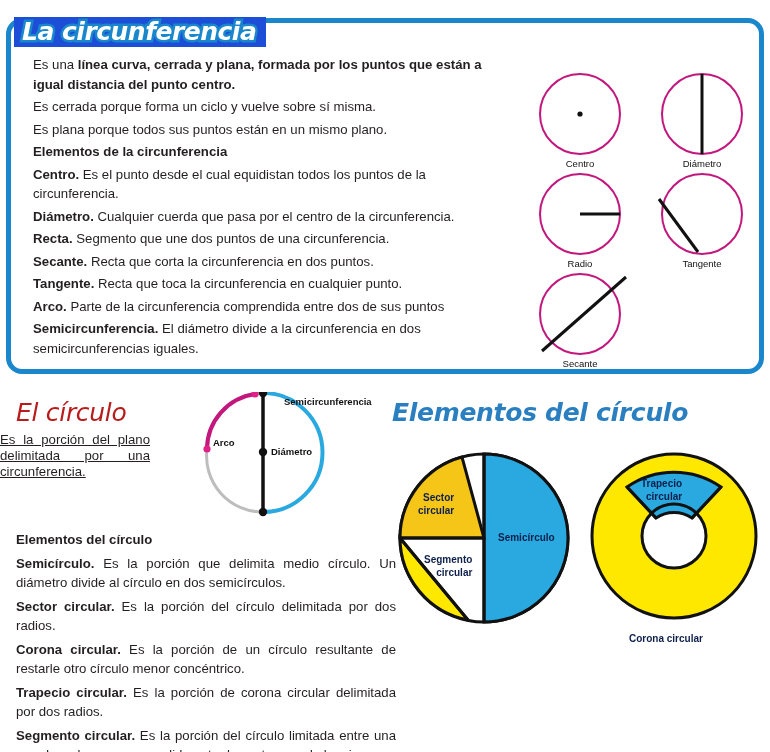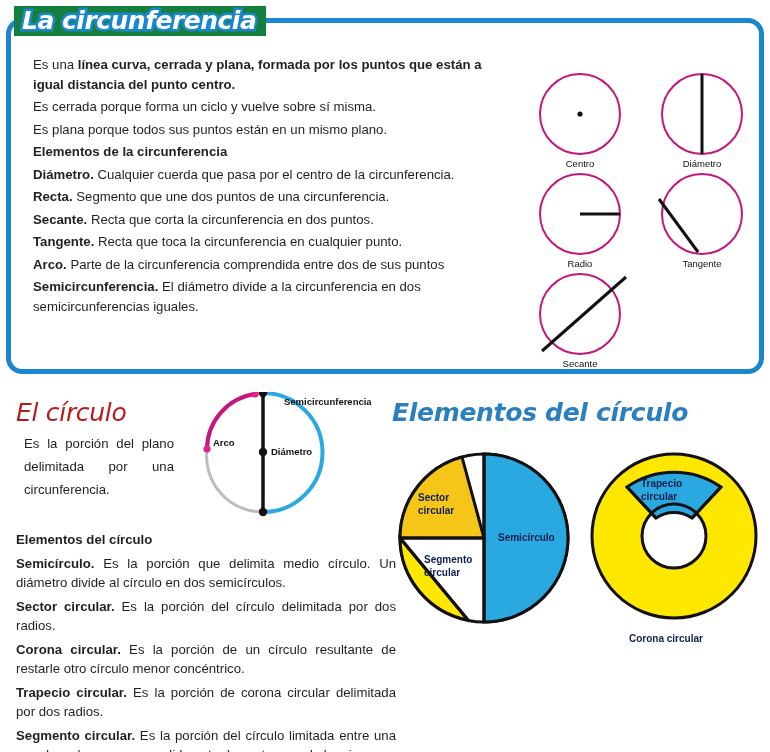--- a/index.html
+++ b/index.html
@@ -19,23 +19,23 @@
     left: 6px; top: 18px;
     width: 758px; height: 356px;
     border: 5px solid #1a87cc;
     border-radius: 16px;
     background: #ffffff;
   }
 
   
   #title-badge {
     position: absolute;
-    left: 14px; top: 6px;
+    left: 14px; top: 17px;
     padding: 0 10px 0 8px;
-    background: #15803d;
+    background: #1d4ed8;
     z-index: 4;
   }
   #title-text {
     font-family: "DejaVu Sans", sans-serif;
     font-size: 25px;
     font-weight: bold;
     font-style: italic;
     letter-spacing: -0.5px;
     color: #ffffff;
     -webkit-text-stroke: 5px #1a87cc;
@@ -83,25 +83,26 @@
     left: 16px; top: 398px;
     font-family: "DejaVu Sans", sans-serif;
     font-size: 25px;
     font-weight: normal;
     font-style: italic;
     color: #b91c1c;
     letter-spacing: -0.3px;
   }
   #circulo-body {
     position: absolute;
-    left: 24px; top: 432px;
+    left: 0; top: 432px;
     width: 150px;
     font-size: 13.2px;
-    line-height: 23px;
+    line-height: 16px;
     text-align: justify;
+    text-decoration: underline;
   }
 
   #elem-head {
     position: absolute;
     left: 392px; top: 398px;
     font-family: "DejaVu Sans", sans-serif;
     font-size: 25px;
     font-weight: bold;
     font-style: italic;
     color: #2a7fc1;
@@ -131,36 +132,37 @@
 
   
   #pie-fig  { position: absolute; left: 396px; top: 450px; }
   #ring-fig { position: absolute; left: 588px; top: 450px; }
 
   .pie-label {
     position: absolute;
     font-size: 10px;
     font-weight: bold;
     color: #0d1f4a;
-    text-align: left;
+    text-align: right;
     line-height: 12.5px;
     white-space: nowrap;
   }
 </style>
 </head>
 <body>
 
 <div id="panel">
 
   <div id="panel-text">
     <p class="tight"><span>Es una </span><span class="b">línea curva, cerrada y plana, formada por los puntos que están a igual distancia del punto centro.</span></p>
     <p class="tight">Es cerrada porque forma un ciclo y vuelve sobre sí misma.</p>
     <p class="tight">Es plana porque todos sus puntos están en un mismo plano.</p>
     <p class="headline tight">Elementos de la circunferencia</p>
 
+    <p class="tight"><span class="b">Centro.</span><span> Es el punto desde el cual equidistan todos los puntos de la circunferencia.</span></p>
     <p class="tight"><span class="b">Diámetro.</span><span> Cualquier cuerda que pasa por el centro de la circunferencia.</span></p>
     <p class="tight"><span class="b">Recta.</span><span> Segmento que une dos puntos de una circunferencia.</span></p>
     <p class="tight"><span class="b">Secante.</span><span> Recta que corta la circunferencia en dos puntos.</span></p>
     <p class="tight"><span class="b">Tangente.</span><span> Recta que toca la circunferencia en cualquier punto.</span></p>
     <p class="tight"><span class="b">Arco.</span><span> Parte de la circunferencia comprendida entre dos de sus puntos</span></p>
     <p class="tight"><span class="b">Semicircunferencia.</span><span> El diámetro divide a la circunferencia en dos semicircunferencias iguales.</span></p>
   </div>
 
   <div id="figs">
 

